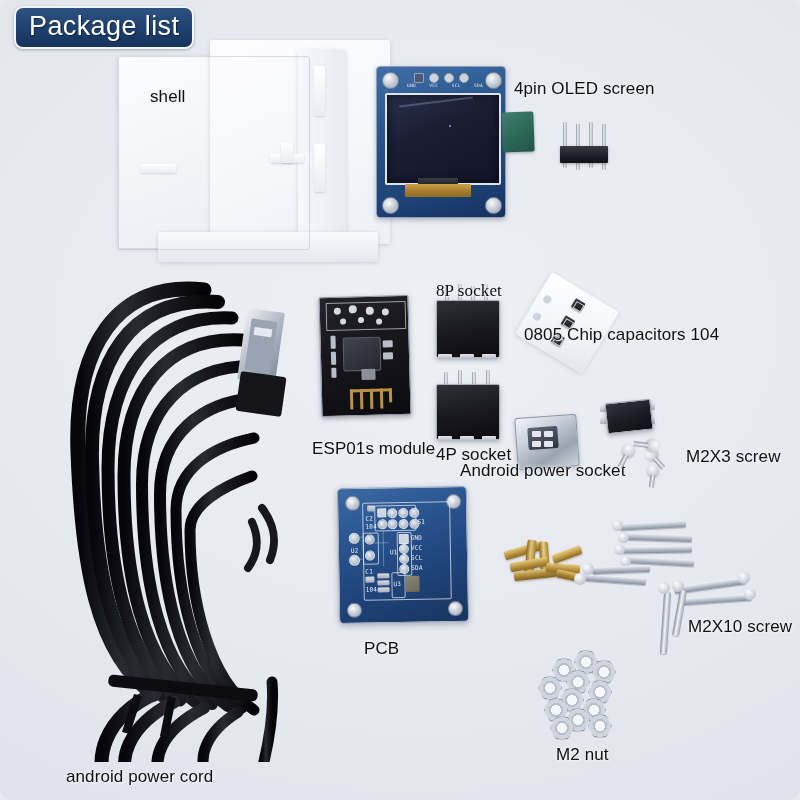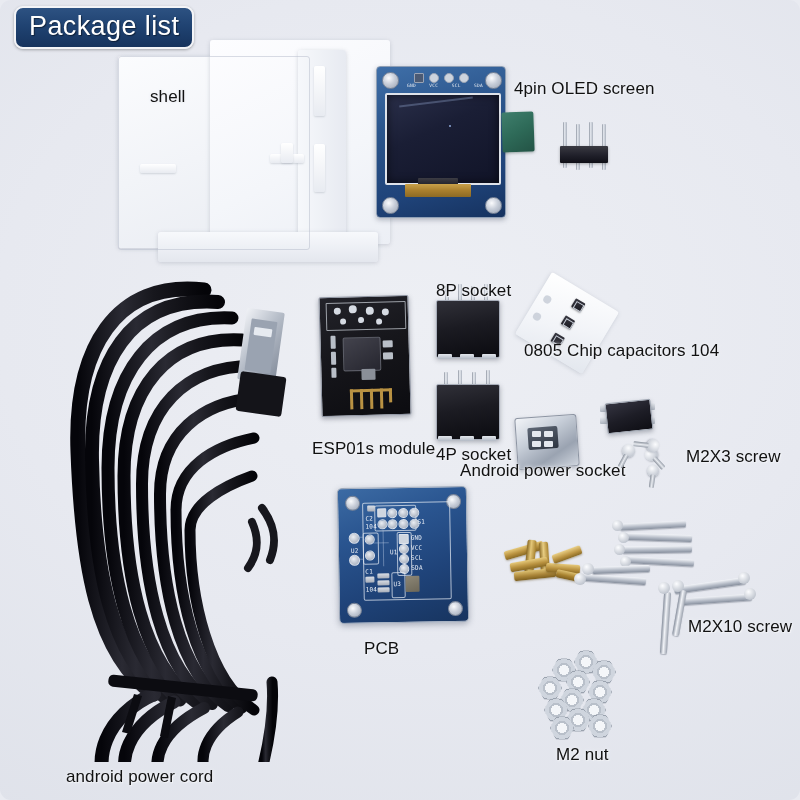--- a/index.html
+++ b/index.html
@@ -388,21 +388,21 @@
   <div class="sock" style="left:436px;top:300px;width:64px;height:64px;">
     <div class="pin" style="left:9px;top:-14px;height:20px;"></div>
     <div class="pin" style="left:22px;top:-16px;height:22px;"></div>
     <div class="pin" style="left:35px;top:-14px;height:20px;"></div>
     <div class="pin" style="left:48px;top:-16px;height:22px;"></div>
     <div class="body" style="width:62px;height:56px;"></div>
     <div class="foot" style="left:2px;top:54px;width:14px;"></div>
     <div class="foot" style="left:24px;top:54px;width:14px;"></div>
     <div class="foot" style="left:46px;top:54px;width:14px;"></div>
   </div>
-  <div class="lbl" style="left:436px;top:282px;">8P socket</div>
+  <div class="lbl" style="left:436px;top:282px;font-family:Liberation Serif, serif;">8P socket</div>
 
   <div class="sock" style="left:436px;top:384px;width:64px;height:62px;">
     <div class="pin" style="left:8px;top:-12px;height:18px;"></div>
     <div class="pin" style="left:22px;top:-14px;height:20px;"></div>
     <div class="pin" style="left:36px;top:-12px;height:18px;"></div>
     <div class="pin" style="left:50px;top:-14px;height:20px;"></div>
     <div class="body" style="width:62px;height:54px;"></div>
     <div class="foot" style="left:2px;top:52px;width:14px;"></div>
     <div class="foot" style="left:24px;top:52px;width:14px;"></div>
     <div class="foot" style="left:46px;top:52px;width:14px;"></div>
@@ -417,21 +417,21 @@
           <i></i>
         </div>
       <div class="cap" style="left:34px;top:30px;">
           <i></i>
         </div>
       <div class="cap" style="left:34px;top:50px;">
           <i></i>
         </div>
     </div>
   </div>
-  <div class="lbl" style="left:524px;top:342px;">0805 Chip capacitors 104</div>
+  <div class="lbl" style="left:524px;top:326px;">0805 Chip capacitors 104</div>
 
   <div class="abs ams">
     <div class="lead" style="left:0px;top:10px;"></div>
     <div class="lead" style="left:0px;top:22px;"></div>
     <div class="lead" style="left:44px;top:8px;"></div>
     <div class="lead" style="left:44px;top:22px;"></div>
     <div class="pkg"></div>
   </div>
 
   <div class="abs usock">

